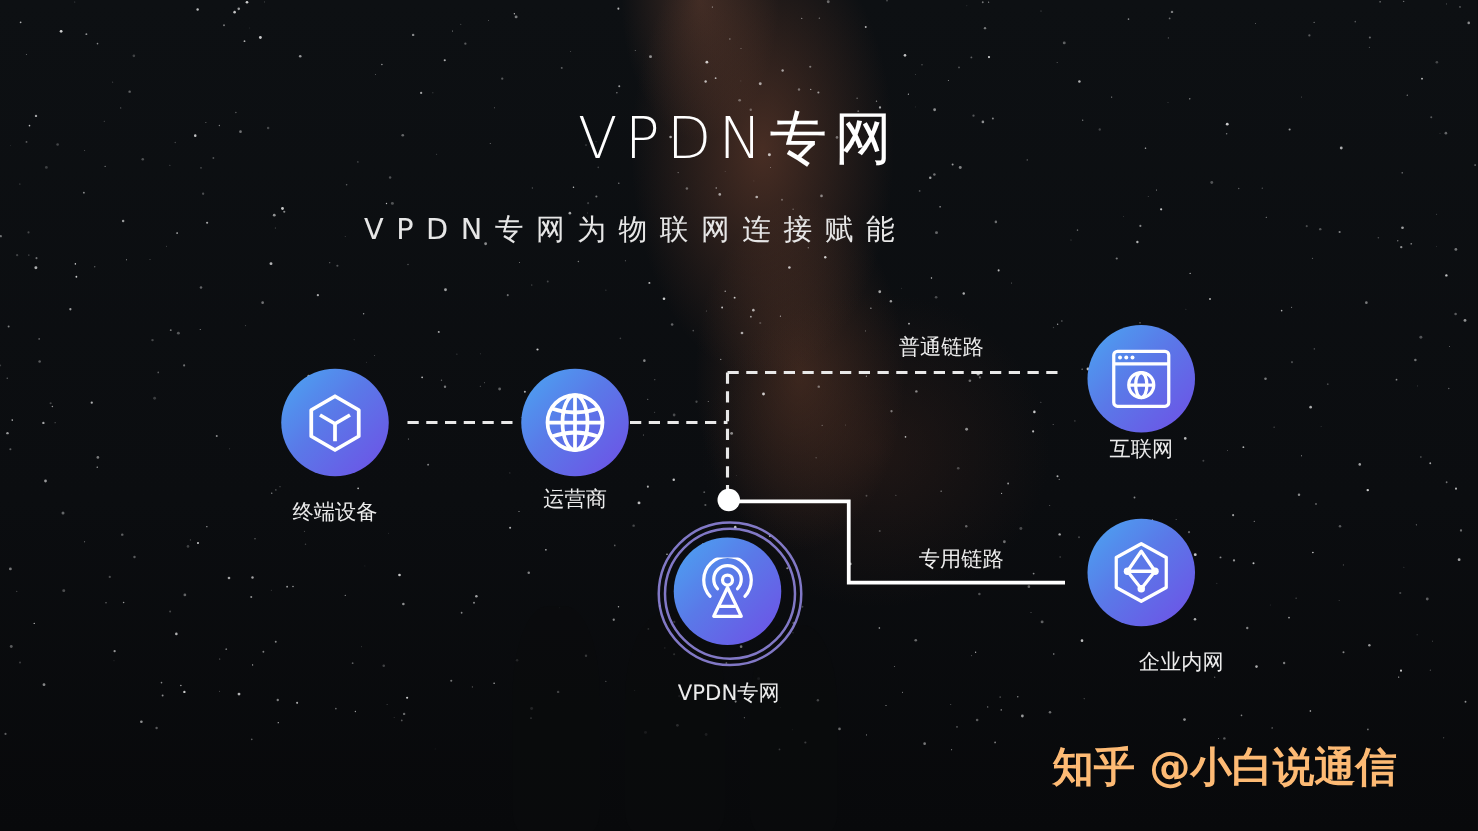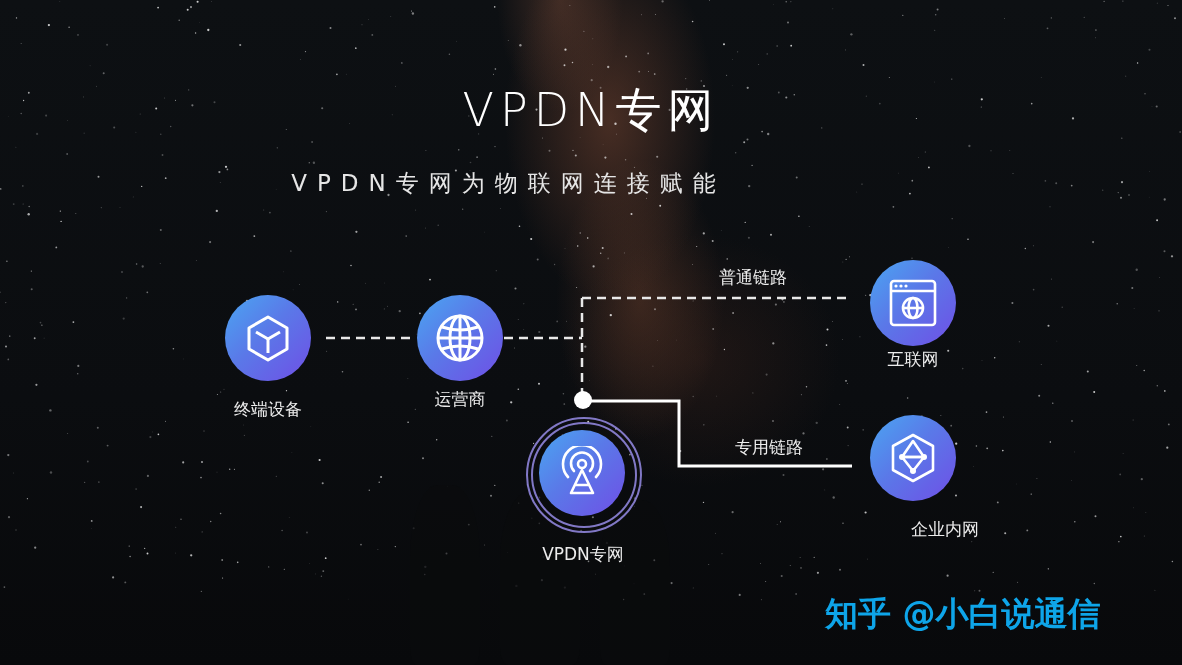--- a/index.html
+++ b/index.html
@@ -38,21 +38,21 @@
   }
   .label {
     position:absolute; font-size:17px; color:#ececec; white-space:nowrap;
     transform:translateX(-50%);
   }
   .ring {
     position:absolute; border-radius:50%; border:2px solid rgba(150,140,230,0.85);
   }
   .link-label { position:absolute; font-size:17px; color:#eee; }
   .watermark {
-    position:absolute; left:825px; top:592px; font-size:33px; color:#0ea5e9; font-weight:bold;
+    position:absolute; left:842px; top:592px; font-size:33px; color:#fdba74; font-weight:bold;
   }
   svg.lines { position:absolute; inset:0; }
 </style>
 </head>
 <body>
 
 <div class="bg"></div>
 <svg class="stars" width="1182" height="665" id="stars">
     <circle cx="579.7" cy="336.5" r="0.40" fill="#fff" opacity="0.35"></circle>
     <circle cx="523.9" cy="303.8" r="0.37" fill="#fff" opacity="0.73"></circle>

